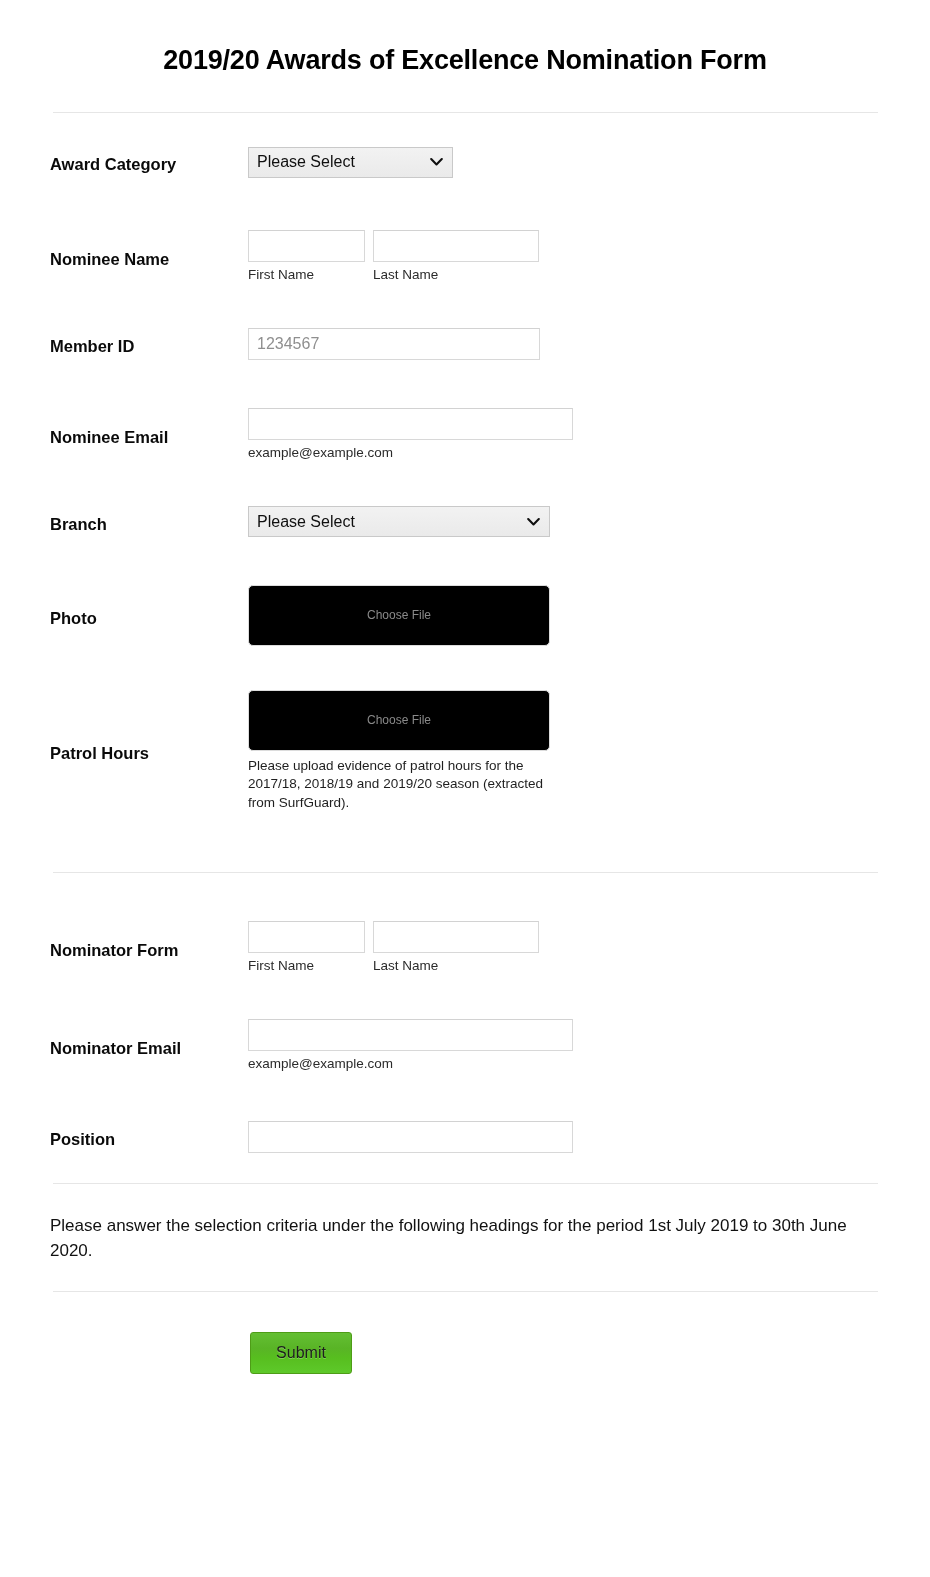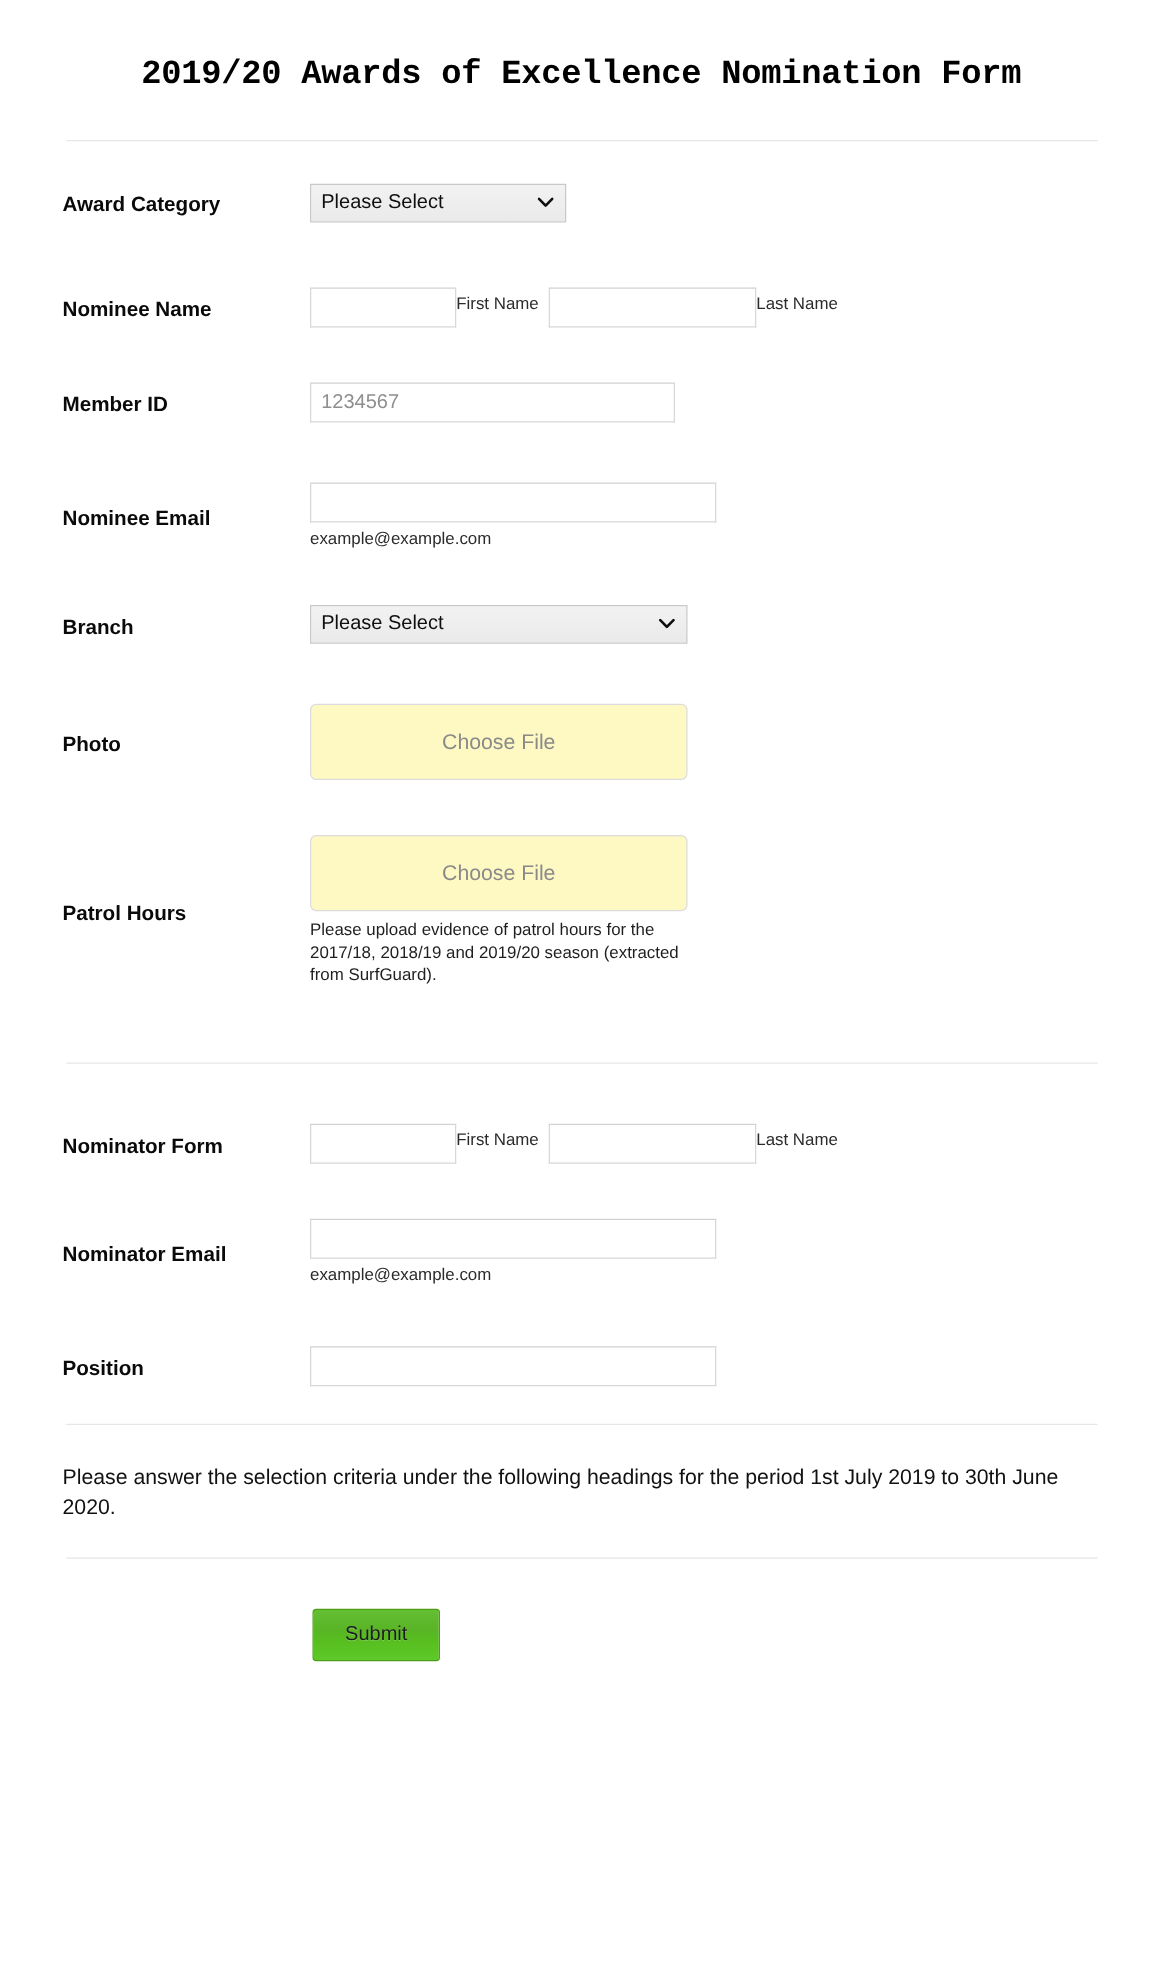--- a/index.html
+++ b/index.html
@@ -28,21 +28,20 @@
     padding: 44px 50px 0 50px;
     text-align: center;
   }
   .form-title {
     font-size: 27px;
     font-weight: bold;
     letter-spacing: -0.2px;
     color: #000;
     margin: 0;
     line-height: 1.25;
-    font-family: Liberation Mono, monospace;
   }
 
   
   .divider {
     height: 1px;
     background: #e6e6e6;
     margin: 0 auto;
     width: 825px;
     border: 0;
   }
@@ -106,21 +105,21 @@
   .input-name-first { width: 117px; }
   .input-name-last  { width: 166px; }
   .input-memberid   { width: 292px; }
   .input-email      { width: 325px; }
   .input-position   { width: 325px; }
 
   .name-pair {
     display: flex;
     gap: 8px;
   }
-  .name-col { display: flex; flex-direction: row; }
+  .name-col { display: flex; flex-direction: column; }
 
   
   .select-wrap {
     position: relative;
     display: inline-block;
   }
   select.styled-select {
     -webkit-appearance: none;
     -moz-appearance: none;
     appearance: none;
@@ -149,24 +148,24 @@
     display: block;
   }
 
   
   .file-button {
     box-sizing: border-box;
     width: 302px;
     height: 61px;
     border: 1px solid #dcdcdc;
     border-radius: 5px;
-    background: #fef9c3;
+    background: #000000;
     color: #8a8a8a;
     font-family: "Liberation Sans", sans-serif;
-    font-size: 17px;
+    font-size: 12px;
     text-align: center;
     line-height: 43px;
     cursor: pointer;
     padding: 0;
     display: block;
   }
 
   
   .section-block {
     padding: 0 50px;

